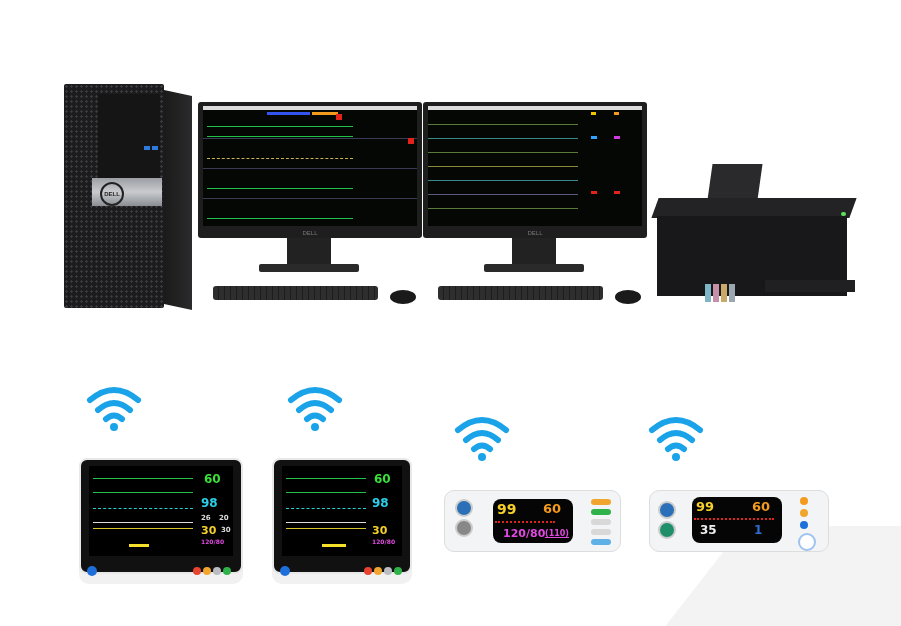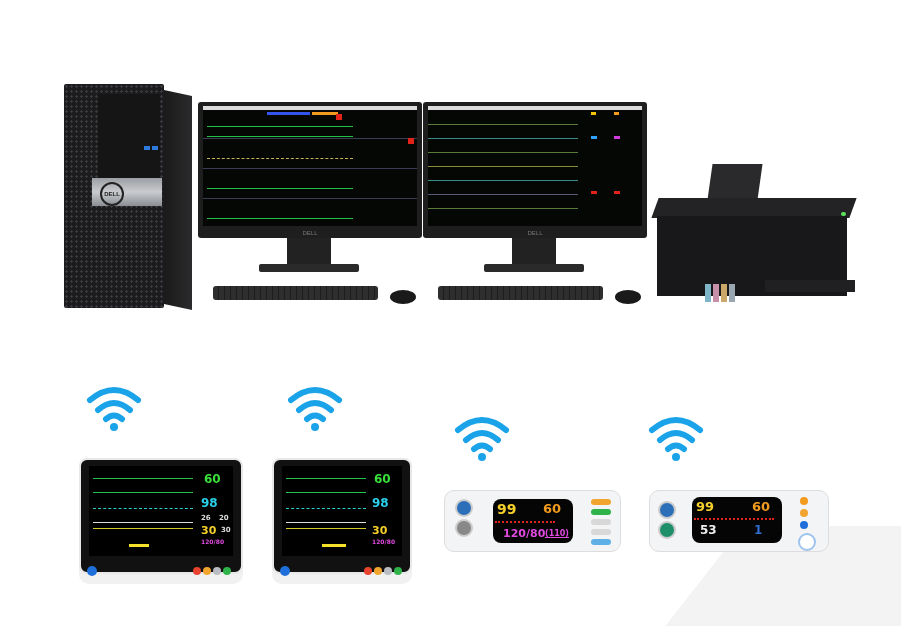--- a/index.html
+++ b/index.html
@@ -215,20 +215,20 @@
   <div class="abs" style="left:146px;top:48px;width:20px;height:6px;background:#5fb0e6;border-radius:3px;"></div>
 </div>
 
 <div class="abs spot" style="left:649px;top:490px;width:178px;">
   <div class="dot" style="left:8px;top:10px;width:14px;height:14px;background:#2a6fb8;border:2px solid #ccc;"></div>
   <div class="dot" style="left:8px;top:30px;width:14px;height:14px;background:#1f8f6a;border:2px solid #ccc;"></div>
   <div class="lcd" style="left:42px;top:6px;width:90px;height:46px;">
     <span class="num" style="left:4px;top:2px;font-size:13px;color:#f5d02a;">99</span>
     <span class="num" style="left:60px;top:2px;font-size:13px;color:#f39b1e;">60</span>
     <div class="abs" style="left:2px;top:21px;width:80px;height:2px;border-top:2px dotted #e2231a;"></div>
-    <span class="num" style="left:8px;top:26px;font-size:12px;color:#eee;">53</span>
+    <span class="num" style="left:8px;top:26px;font-size:12px;color:#eee;">35</span>
     <span class="num" style="left:62px;top:26px;font-size:12px;color:#2f6fd0;">1</span>
   </div>
   <div class="dot" style="left:150px;top:6px;background:#f39b1e;"></div>
   <div class="dot" style="left:150px;top:18px;background:#f2a52e;"></div>
   <div class="dot" style="left:150px;top:30px;background:#1e6fd9;"></div>
   <div class="dot" style="left:148px;top:42px;width:14px;height:14px;background:#fff;border:2px solid #9ec3ee;"></div>
 </div>
 
 </body></html>

